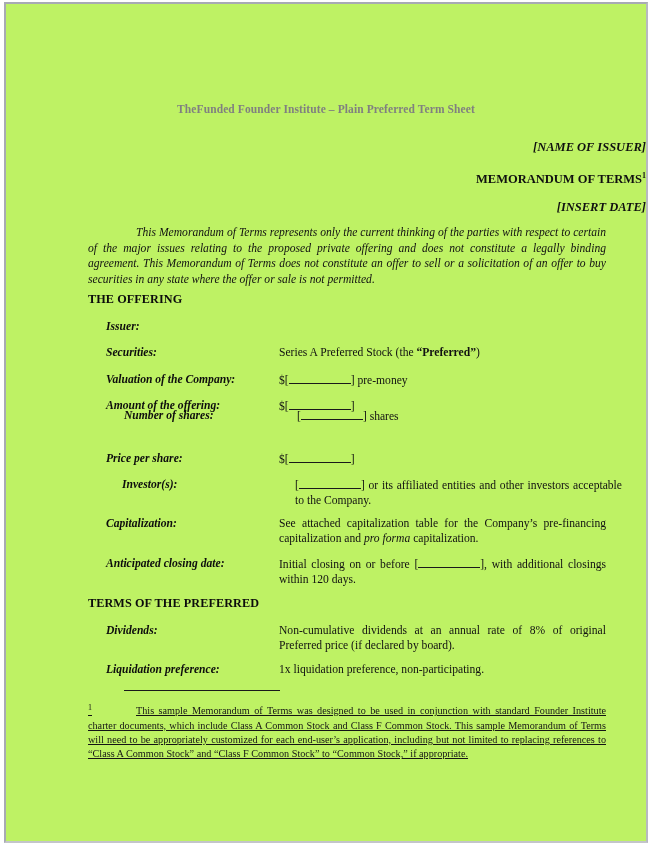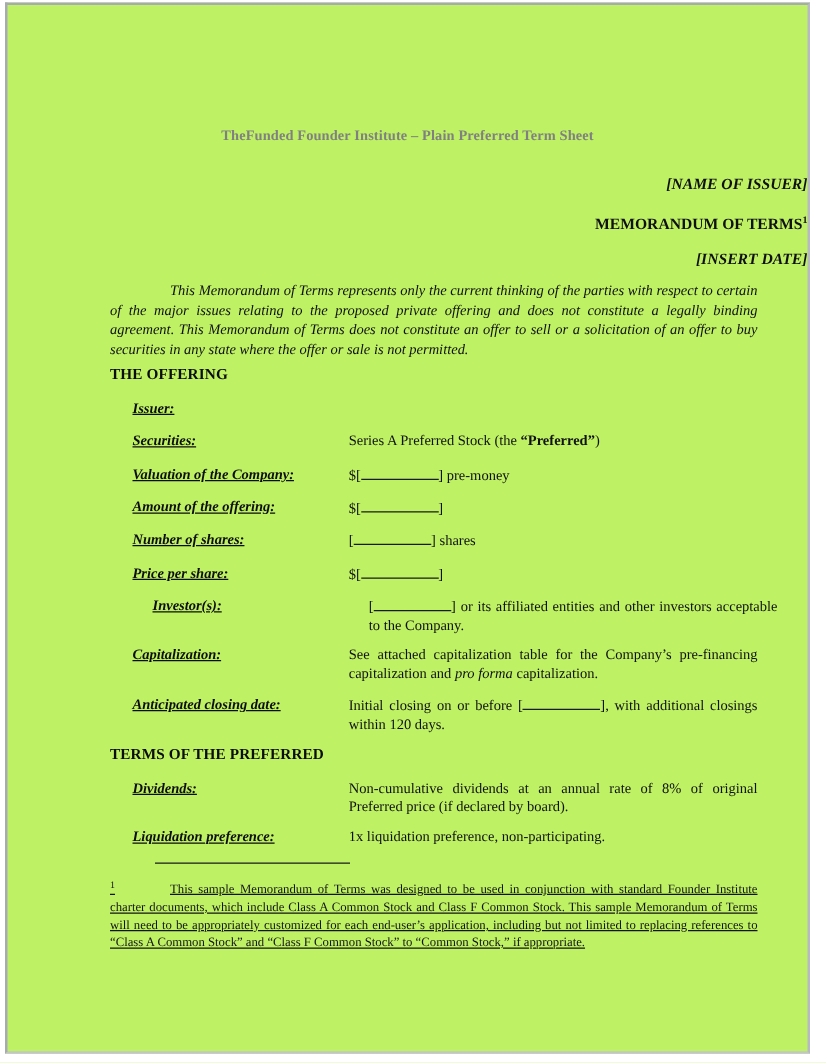--- a/index.html
+++ b/index.html
@@ -110,21 +110,20 @@
     color: #111;
   }
   .term-label {
     position: absolute;
     left: 0;
     top: 0;
     width: 168px;
     font-style: italic;
     font-weight: bold;
     color: #0d0d0d;
-    text-decoration: underline;
   }
   .term-value {
     margin-left: 173px;
     width: 327px;
     text-align: justify;
     hyphens: none;
   }
   .term-value.nojustify { text-align: left; }
   .term-value b { font-weight: bold; }
   .term-value i { font-style: italic; }
@@ -194,21 +193,21 @@
     <div class="term-row" style="top:341px;">
       <span class="term-label">Securities:</span>
       <div class="term-value nojustify">Series A Preferred Stock (the <b>“Preferred”</b>)</div>
     </div>
 
     <div class="term-row" style="top:394px;">
       <span class="term-label">Amount of the offering:</span>
       <div class="term-value nojustify"><span>$[</span><span class="blank w1"></span><span>]</span></div>
     </div>
 
-    <div class="term-row" style="top:420px;">
+    <div class="term-row" style="top:404px;margin-left:18px;">
       <span class="term-label">Number of shares:</span>
       <div class="term-value nojustify"><span>[</span><span class="blank w1"></span><span>] shares</span></div>
     </div>
 
     <div class="term-row" style="top:447px;">
       <span class="term-label">Price per share:</span>
       <div class="term-value nojustify"><span>$[</span><span class="blank w1"></span><span>]</span></div>
     </div>
 
     <div class="term-row" style="top:473px;margin-left:16px;">

